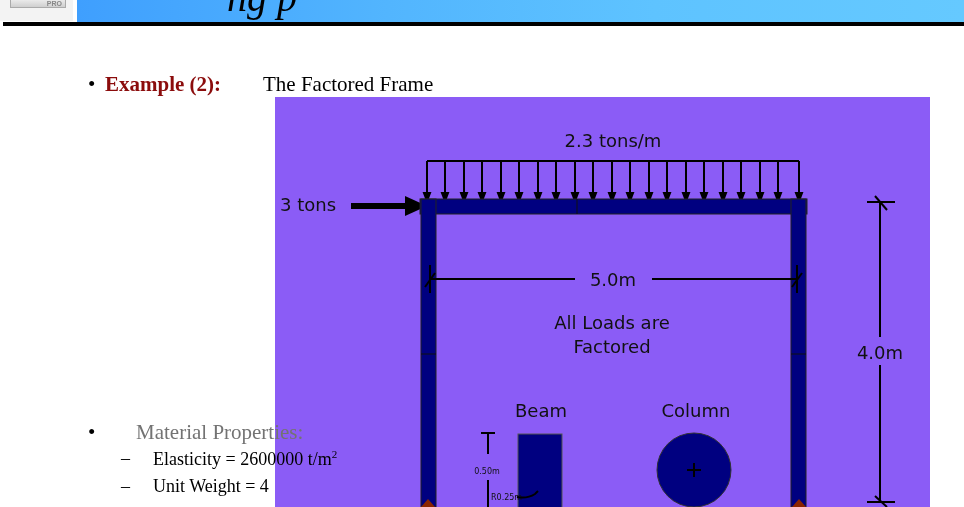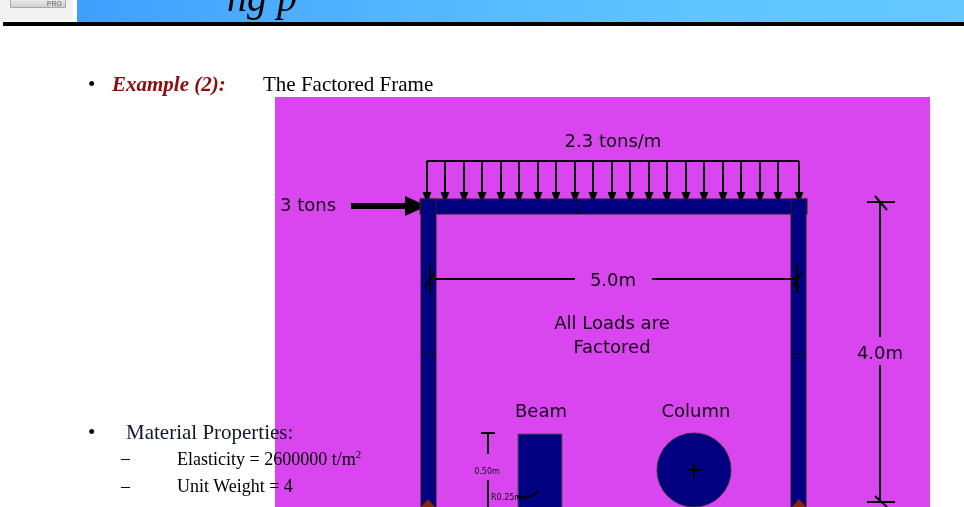--- a/index.html
+++ b/index.html
@@ -29,31 +29,31 @@
       color: #888; text-align: right; padding-right: 3px; box-sizing: border-box; font-weight: bold;
     }
     .header-rule {
       position: absolute; left: 3px; top: 22px; width: 961px; height: 4px; background: #000;
     }
     .bullet-row {
       position: absolute; font-family: "Liberation Serif", serif; color: #000;
     }
     .bullet-dot { position: absolute; left: 0; }
     .ex-title { left: 88px; top: 72px; font-size: 21px; white-space: nowrap; }
-    .ex-title .label { position: absolute; left: 24px; color: #8b0c0c; font-weight: bold; font-style: italic; }
+    .ex-title .label { position: absolute; left: 17px; color: #8b0c0c; font-weight: bold; }
     .ex-title .rest { position: absolute; left: 175px; }
     .mat-title { left: 88px; top: 420px; font-size: 21px; white-space: nowrap; }
-    .mat-title .text { position: absolute; left: 38px; color: #0f172a; text-align: right; }
+    .mat-title .text { position: absolute; left: 48px; color: #737373; text-align: right; }
     .sub-row { position: absolute; left: 121px; font-size: 18px; white-space: nowrap; font-family: "Liberation Serif", serif; }
     .sub-row .dash { position: absolute; left: 0; }
-    .sub-row .text { position: absolute; left: 56px; }
+    .sub-row .text { position: absolute; left: 32px; }
     .sub-row sup { font-size: 11px; }
     .diagram {
       position: absolute; left: 275px; top: 97px; width: 655px; height: 410px;
-      background: #d946ef;
+      background: #8b5cf6;
     }
     .diagram svg { position: absolute; left: 0; top: 0; }
     .svg-text { font-family: "DejaVu Sans", sans-serif; fill: #111; }
   </style>
 </head>
 <body>
 
 <div class="logo-box">
   <div class="logo-badge">PRO</div>
 </div>

